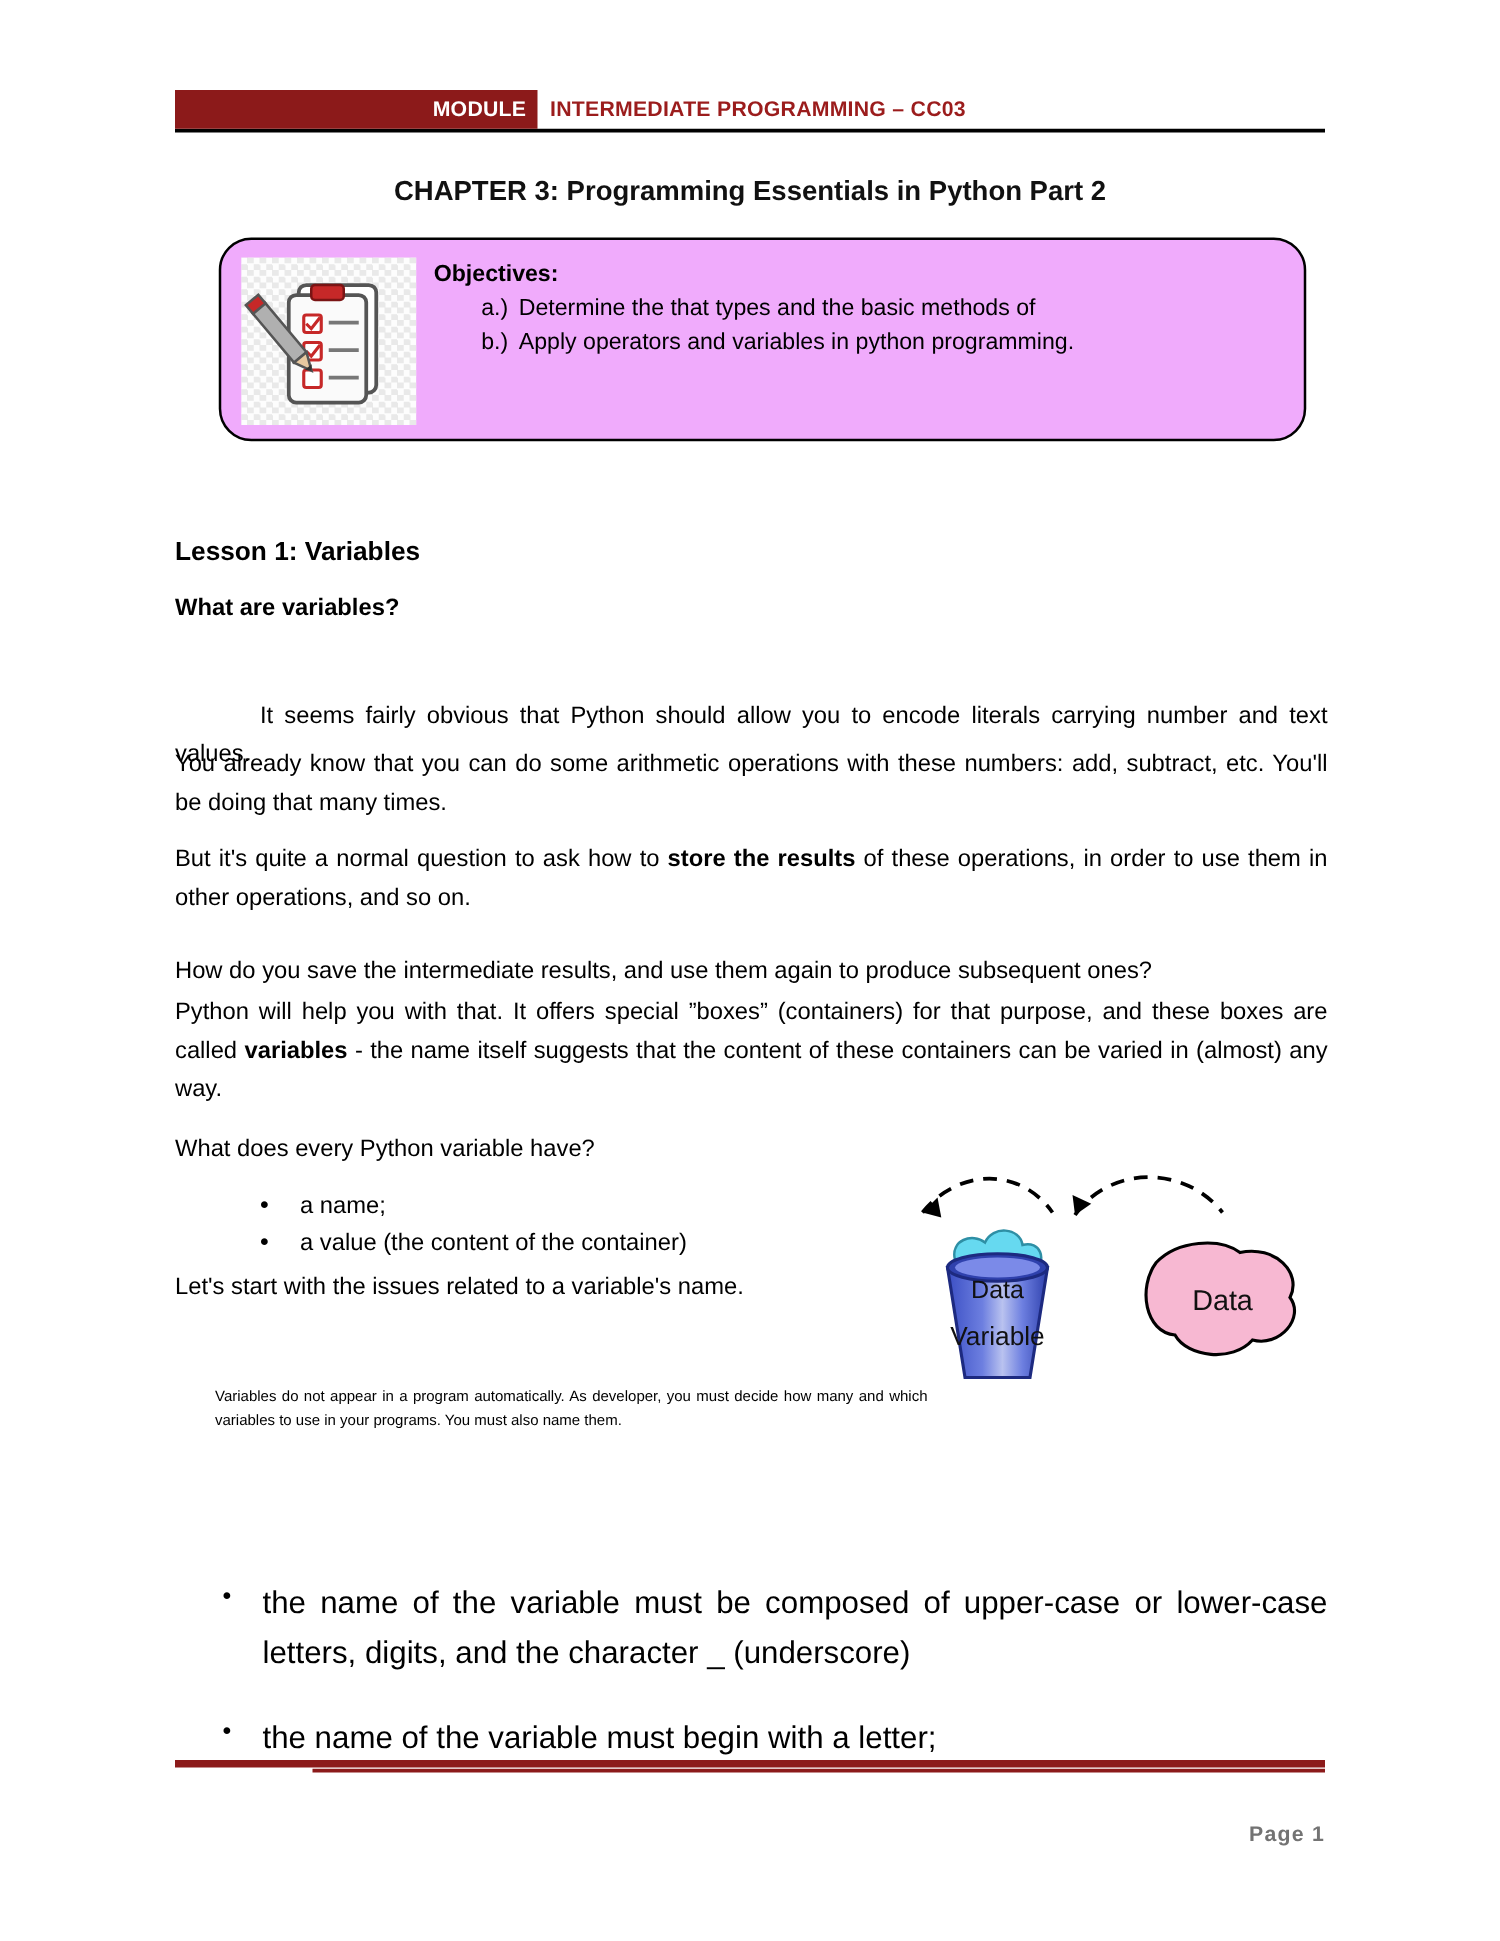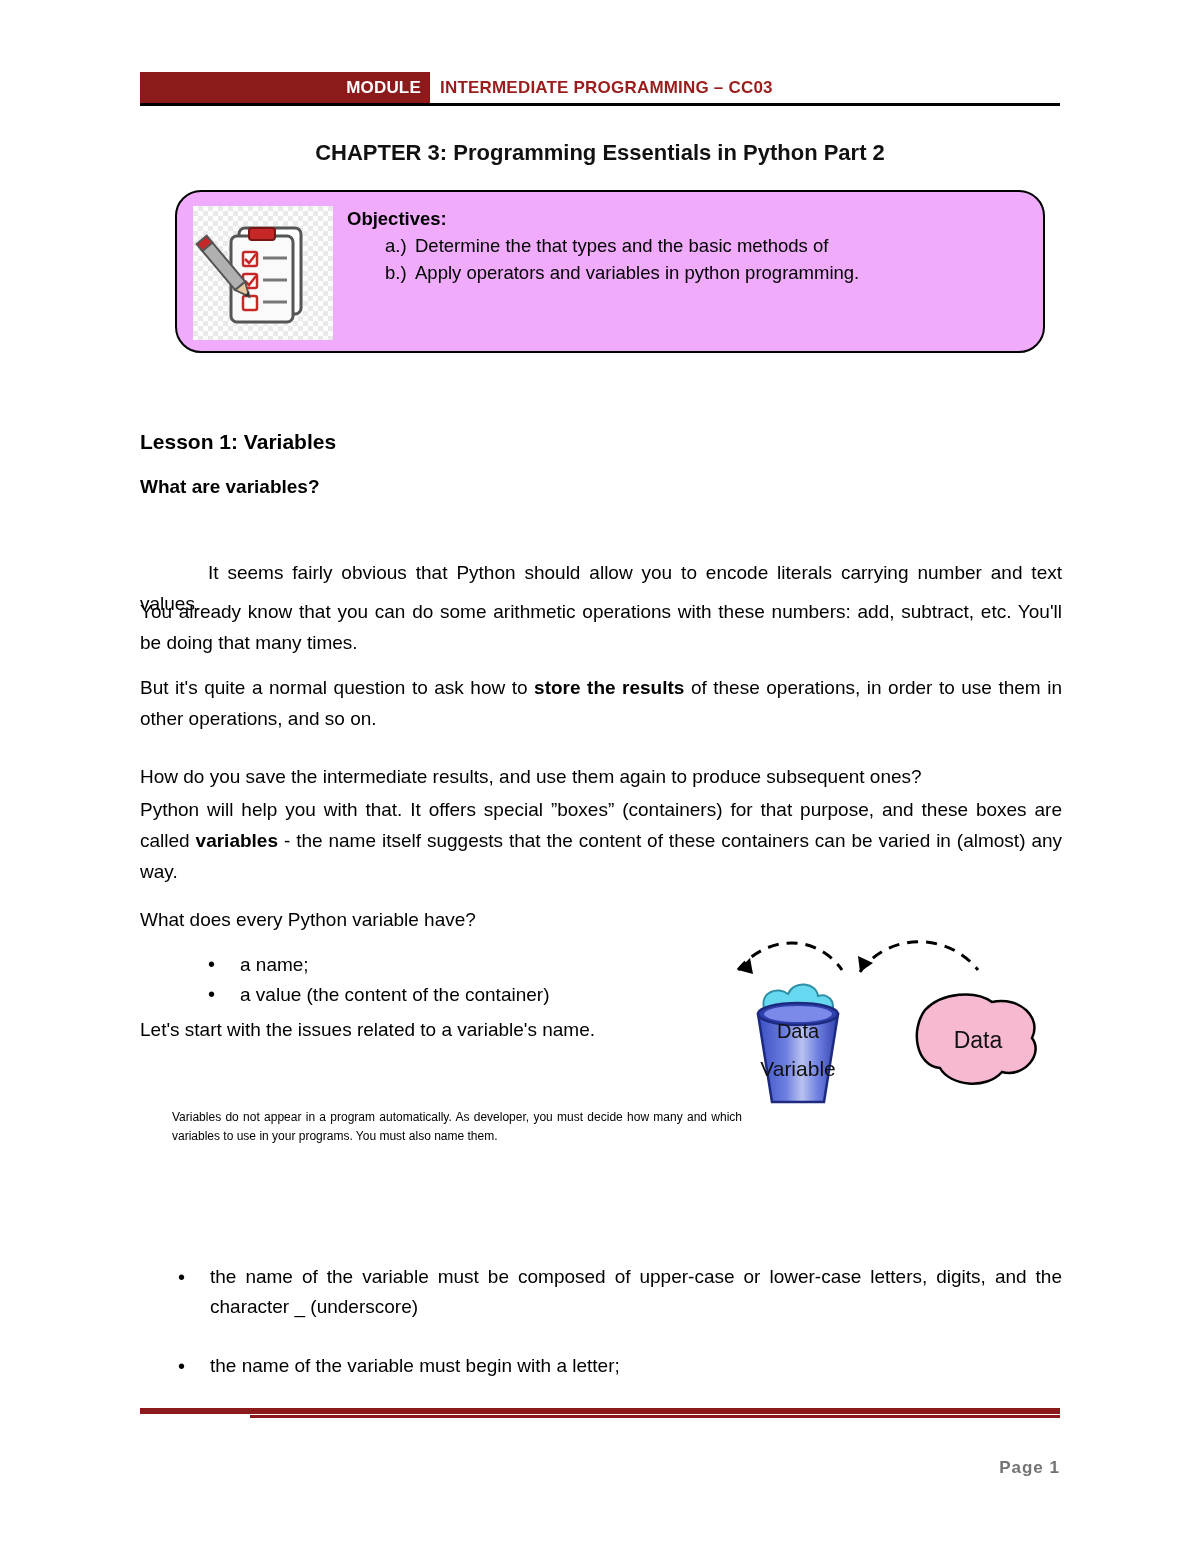--- a/index.html
+++ b/index.html
@@ -192,21 +192,21 @@
     left: 140px;
     width: 922px;
     font-size: 19px;
     line-height: 1.6;
   }
   .bullets-2 {
     position: absolute;
     top: 1262px;
     left: 140px;
     width: 922px;
-    font-size: 19px;
+    font-size: 25px;
     line-height: 1.6;
     padding: 0;
     margin: 0;
     list-style: none;
   }
   .bullets-2 li {
     position: relative;
     padding-left: 70px;
     margin-bottom: 28px;
     text-align: justify;

